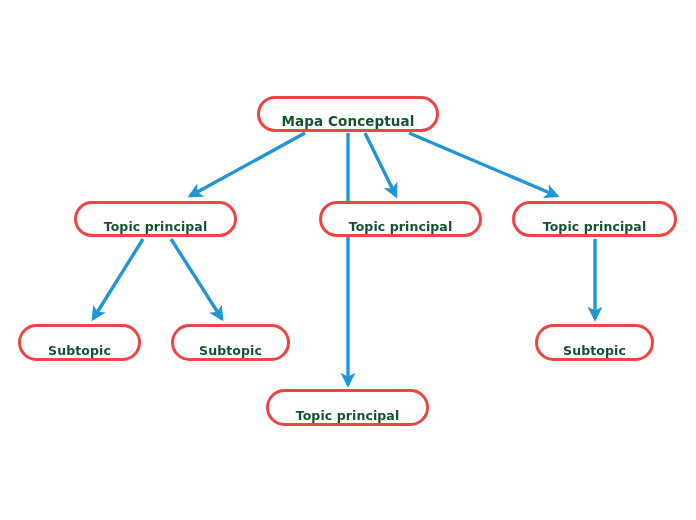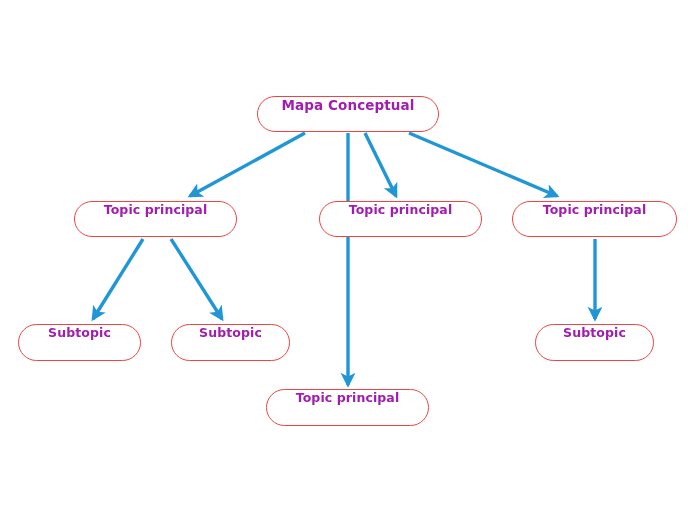--- a/index.html
+++ b/index.html
@@ -25,26 +25,26 @@
     top: 0;
     width: 696px;
     height: 520px;
     z-index: 1;
   }
   .node {
     position: absolute;
     z-index: 2;
     box-sizing: border-box;
     background: #ffffff;
-    border: 1px solid #ef4444;
+    border: 3px solid #ef4444;
     border-radius: 999px;
     display: flex;
-    align-items: flex-start;
+    align-items: flex-end;
     justify-content: center;
-    color: #a21caf;
+    color: #14532d;
     font-weight: bold;
     letter-spacing: 0.1px;
     white-space: nowrap;
     user-select: none;
   }
   .node-root {
     left: 257px;
     top: 96px;
     width: 182px;
     height: 36px;

